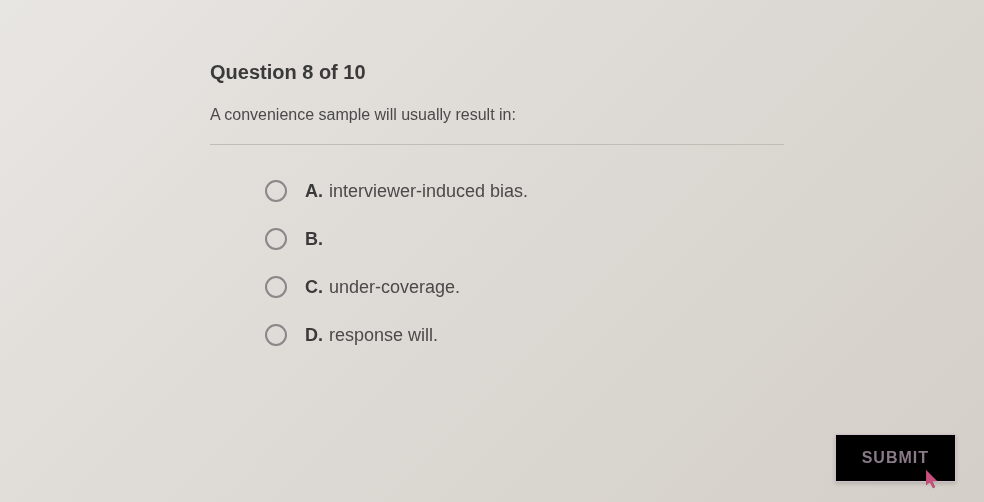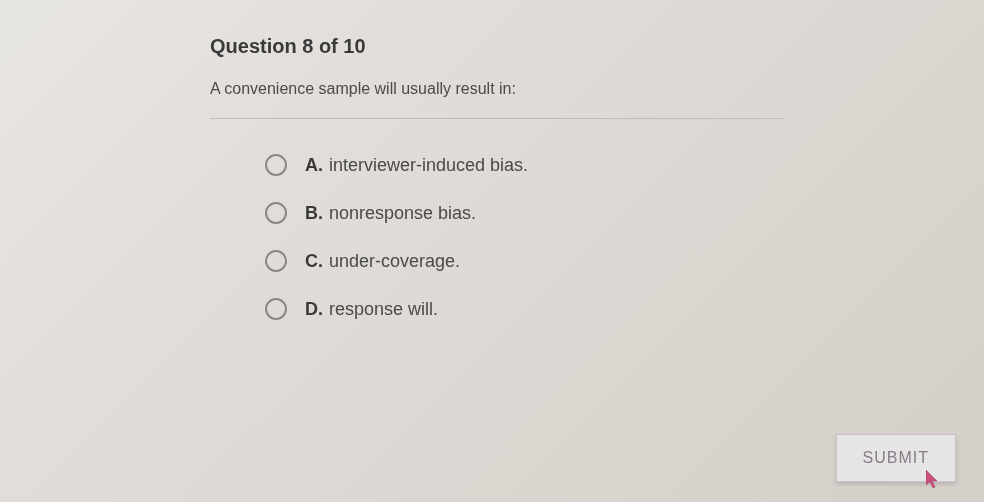--- a/index.html
+++ b/index.html
@@ -9,21 +9,21 @@
     }
     body {
       width: 984px;
       height: 502px;
       background: linear-gradient(135deg, #e8e6e3 0%, #ddd9d4 50%, #d4cfc8 100%);
       font-family: Arial, Helvetica, sans-serif;
       position: relative;
       overflow: hidden;
     }
     .content {
-      padding: 35px 200px 0 210px;
+      padding: 61px 200px 0 210px;
     }
     .question-header {
       font-size: 20px;
       font-weight: bold;
       color: #3a3a3a;
       margin-bottom: 22px;
     }
     .question-text {
       font-size: 16px;
       color: #4a4a4a;
@@ -60,25 +60,25 @@
       margin-right: 6px;
     }
     .option-text {
       font-size: 18px;
       color: #4a4a4a;
     }
     .submit-btn {
       position: absolute;
       right: 28px;
       bottom: 20px;
-      background: #e5e5e5;
+      background: #000000;
       border: 1px solid #d0c0cd;
       padding: 14px 26px;
       font-size: 16px;
-      font-weight: normal;
+      font-weight: bold;
       letter-spacing: 1px;
       color: #8a7a88;
       cursor: pointer;
       box-shadow: 0 2px 4px rgba(0,0,0,0.15);
     }
     .cursor {
       position: absolute;
       right: 42px;
       bottom: 12px;
       pointer-events: none;
@@ -93,21 +93,20 @@
   <hr class="divider">
   <div class="options">
     <div class="option">
       <span class="radio"></span>
       <span class="option-letter">A.</span>
       <span class="option-text">interviewer-induced bias.</span>
     </div>
     <div class="option">
       <span class="radio"></span>
       <span class="option-letter">B.</span>
-      <span class="option-text">nonresponse bias.</span>
     </div>
     <div class="option">
       <span class="radio"></span>
       <span class="option-letter">C.</span>
       <span class="option-text">under-coverage.</span>
     </div>
     <div class="option">
       <span class="radio"></span>
       <span class="option-letter">D.</span>
       <span class="option-text">response will.</span>

